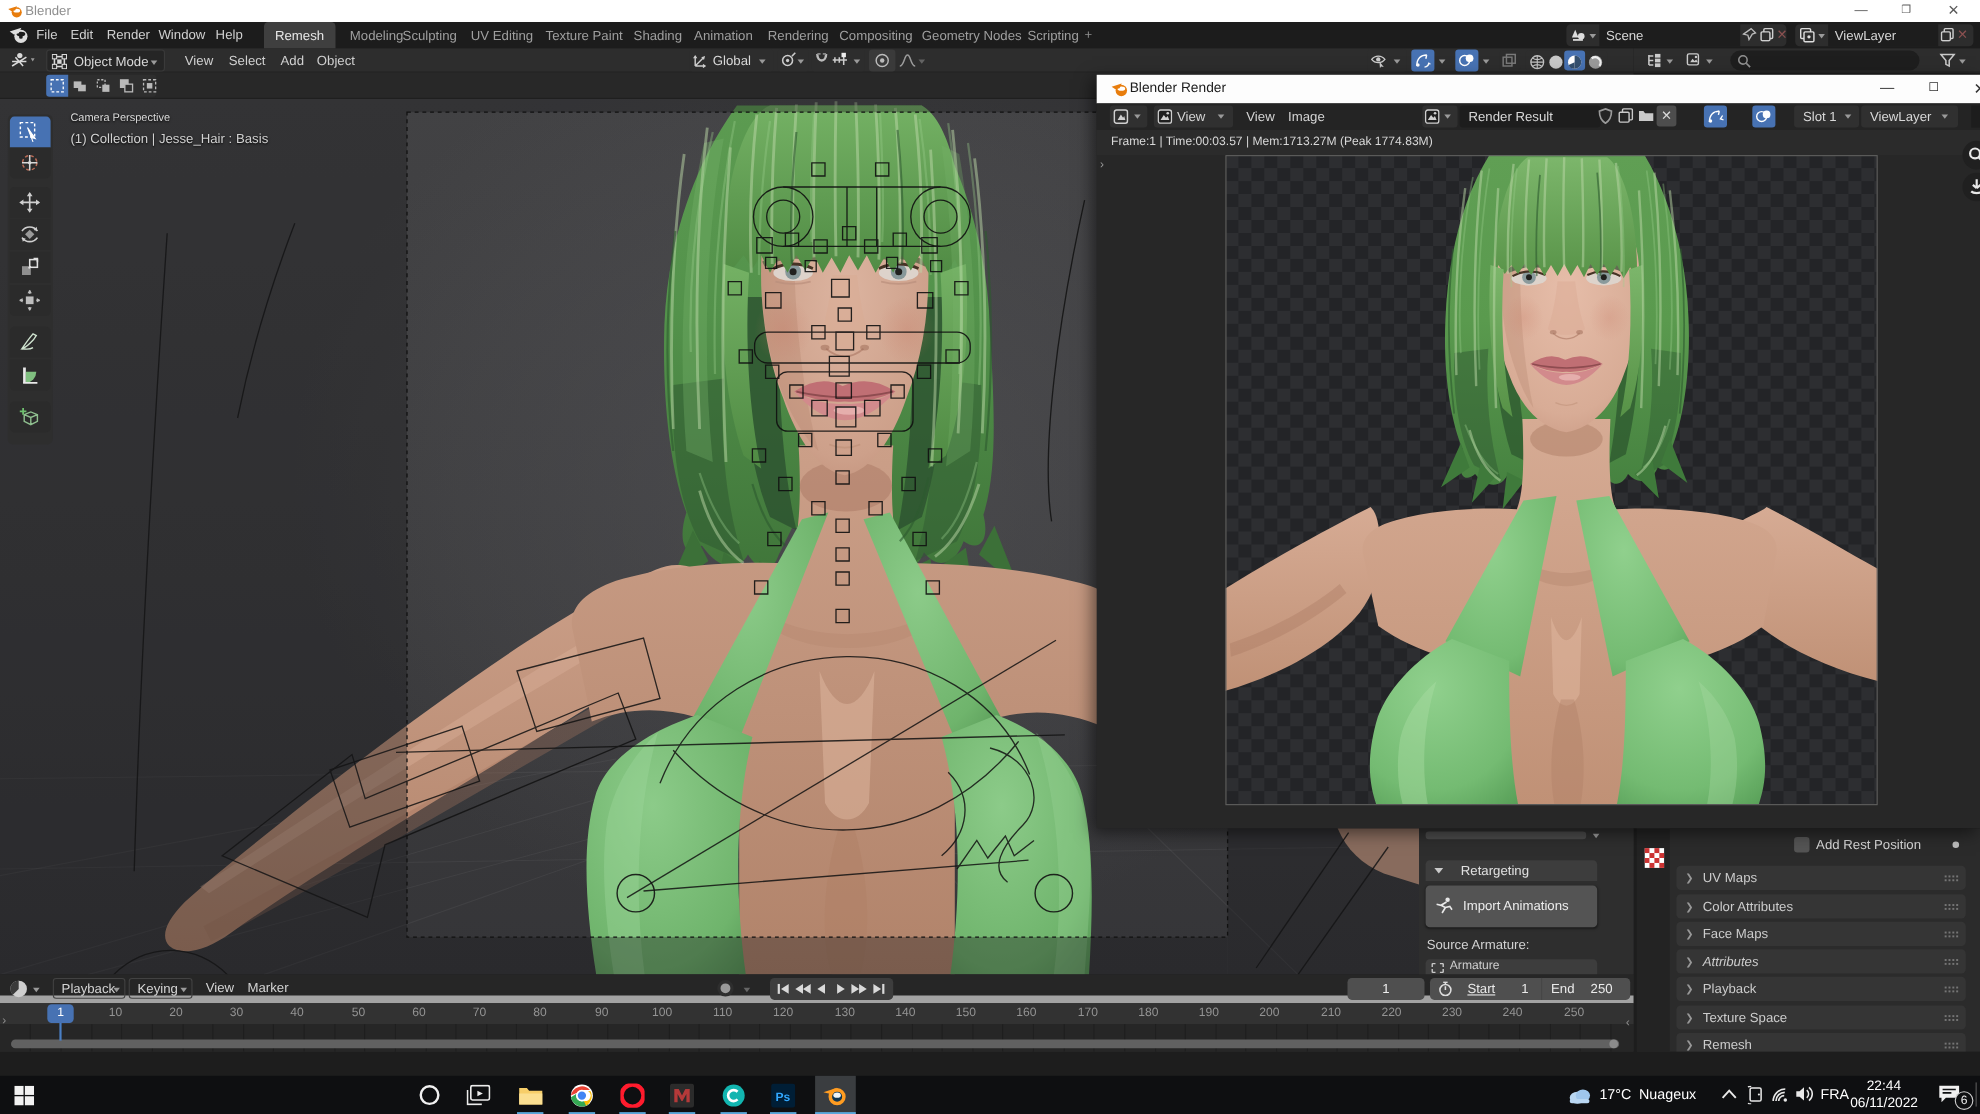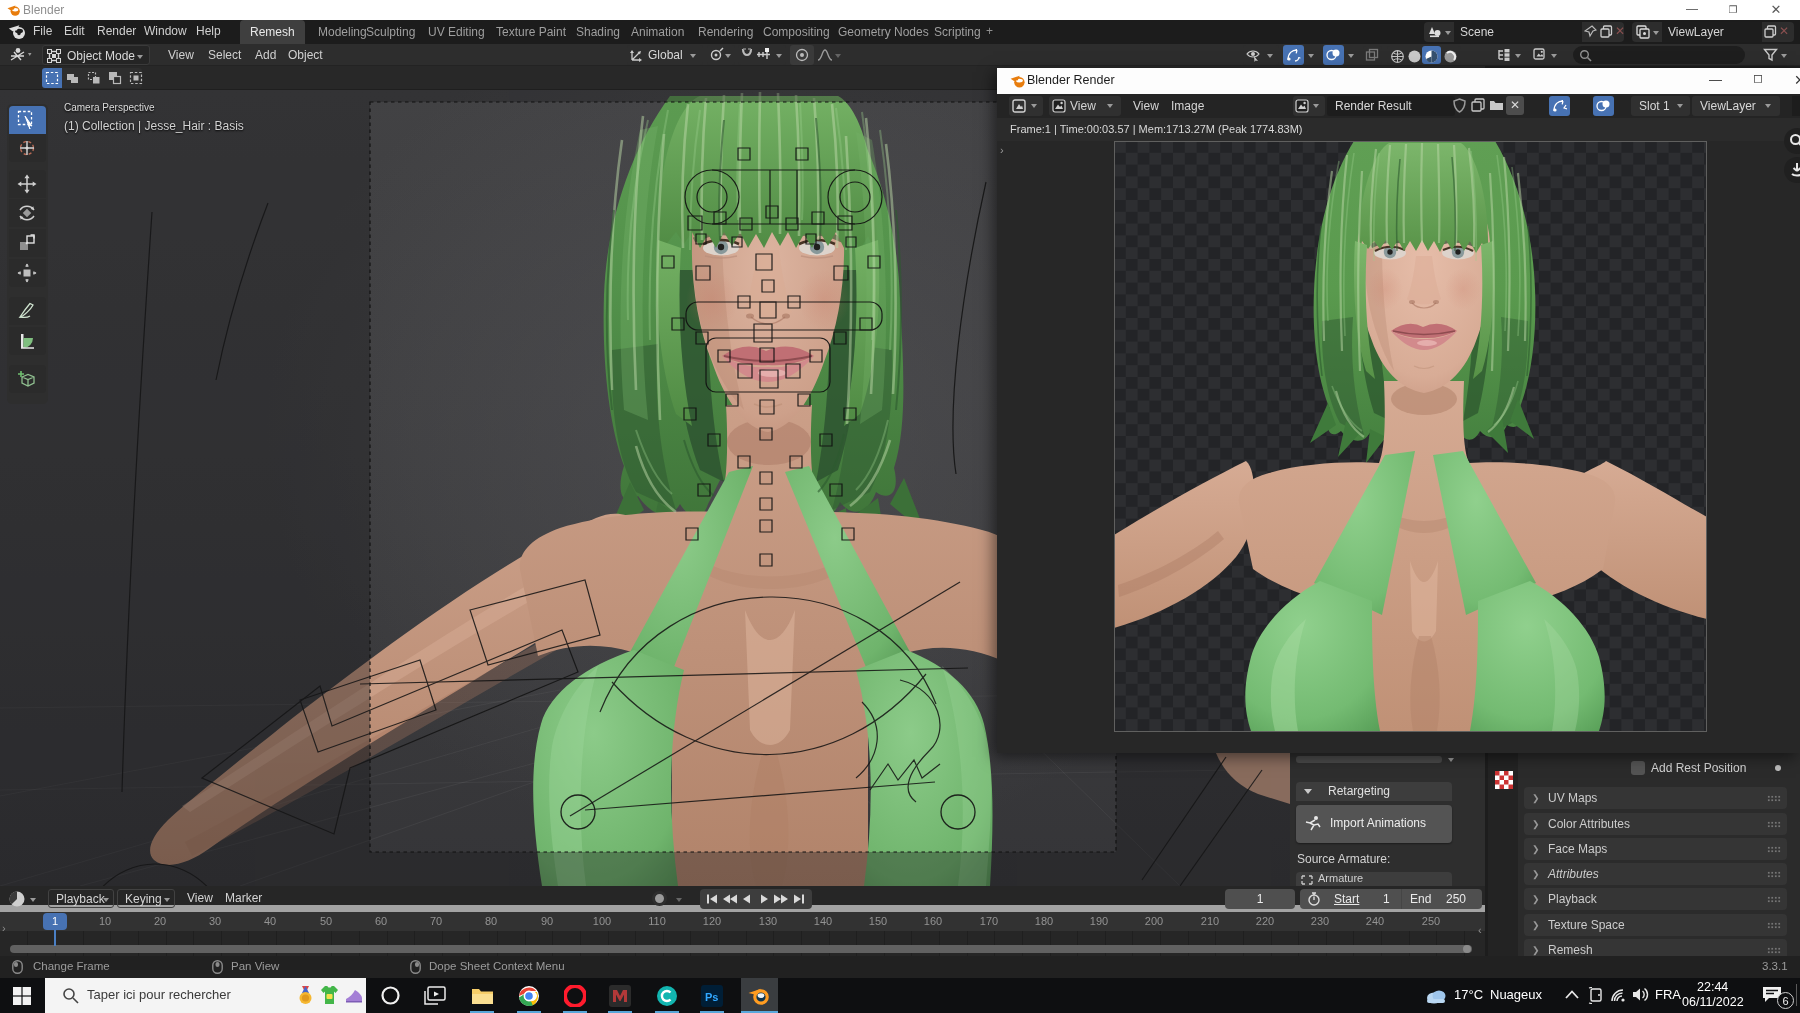--- a/index.html
+++ b/index.html
@@ -955,67 +955,28 @@
         <div class="abs" style="left:1463.9px;top:0;width:1px;height:25px;background:#1f1f1f;"></div>
       </div>
     <div class="abs" style="left:10px;top:59px;width:1462px;height:8px;background:#616161;border-radius:4px;"></div>
     <div class="abs" style="left:1463px;top:59px;width:8px;height:8px;background:#8a8a8a;border-radius:50%;"></div>
     <div class="abs" style="left:54px;top:43px;width:2px;height:17px;background:#4a7fc4;"></div>
     <div class="abs" style="left:43px;top:27px;width:24px;height:17px;background:#4772b3;border-radius:4px;color:#fff;font-size:11px;text-align:center;line-height:17px;">1</div>
     <div class="abs" style="left:2px;top:36px;color:#8f8f8f;font-size:11px;">›</div>
     <div class="abs" style="left:1478px;top:38px;color:#8f8f8f;font-size:11px;">‹</div>
   </div>
 
-  <div class="abs" id="status">
-    <svg class="abs" style="left:12px;top:4px" width="11" height="14" viewBox="0 0 11 14">
-        <rect x="0.8" y="0.8" width="9.4" height="12.4" rx="4.5" fill="none" stroke="#8a8a8a" stroke-width="1.4"></rect>
-        <rect x="2" y="2" width="4" height="5" rx="2" fill="#8a8a8a"></rect>
-      </svg>
-    <span class="abs" style="left:33px;top:4px;">Change Frame</span>
-    <svg class="abs" style="left:212px;top:4px" width="11" height="14" viewBox="0 0 11 14">
-        <rect x="0.8" y="0.8" width="9.4" height="12.4" rx="4.5" fill="none" stroke="#8a8a8a" stroke-width="1.4"></rect>
-        <rect x="3.5" y="2" width="4" height="5" rx="2" fill="#8a8a8a"></rect>
-      </svg>
-    <span class="abs" style="left:231px;top:4px;">Pan View</span>
-    <svg class="abs" style="left:410px;top:4px" width="11" height="14" viewBox="0 0 11 14">
-        <rect x="0.8" y="0.8" width="9.4" height="12.4" rx="4.5" fill="none" stroke="#8a8a8a" stroke-width="1.4"></rect>
-        <rect x="5" y="2" width="4" height="5" rx="2" fill="#8a8a8a"></rect>
-      </svg>
-    <span class="abs" style="left:429px;top:4px;">Dope Sheet Context Menu</span>
-    <span class="abs" style="left:1762px;top:4px;">3.3.1</span>
-  </div>
 
   <div class="abs" id="taskbar">
     <svg class="abs" style="left:13px;top:9px" width="18" height="18" viewBox="0 0 18 18">
         <rect x="0" y="0" width="8.4" height="8.4" fill="#f2f2f2"></rect>
         <rect x="9.6" y="0" width="8.4" height="8.4" fill="#f2f2f2"></rect>
         <rect x="0" y="9.6" width="8.4" height="8.4" fill="#f2f2f2"></rect>
         <rect x="9.6" y="9.6" width="8.4" height="8.4" fill="#f2f2f2"></rect>
       </svg>
-    <div id="search">
-      <svg class="abs" style="left:17px;top:9px" width="17" height="17" viewBox="0 0 17 17">
-          <circle cx="7" cy="7" r="5" fill="none" stroke="#444" stroke-width="1.6"></circle>
-          <path d="M11 11 L16 16" stroke="#444" stroke-width="1.6"></path>
-        </svg>
-      <span class="abs" style="left:42px;top:9px;">Taper ici pour rechercher</span>
-      <svg class="abs" style="left:252px;top:8px" width="17" height="19" viewBox="0 0 17 19">
-          <path d="M5 0 L8.5 7 L12 0 Z" fill="#d44"></path>
-          <path d="M8.5 0 L5 7 L12 7 Z" fill="#4466cc"></path>
-          <circle cx="8.5" cy="12" r="6" fill="#f5b731"></circle>
-          <circle cx="8.5" cy="12" r="3.6" fill="#e09a1f"></circle>
-        </svg>
-      <svg class="abs" style="left:276px;top:8px" width="17" height="18" viewBox="0 0 17 18">
-          <path d="M4 0 L0 4 L2.5 7 L4 5.5 L4 18 L13 18 L13 5.5 L14.5 7 L17 4 L13 0 L10.5 0 C10.5 2 6.5 2 6.5 0 Z" fill="#43b649"></path>
-          <rect x="5.5" y="8" width="6" height="5" rx="1" fill="#f4e04b"></rect>
-        </svg>
-      <svg class="abs" style="left:299px;top:10px" width="19" height="15" viewBox="0 0 19 15">
-          <path d="M2 11 C6 9 9 6 11 2 L14 4 C16 6 18 8 18 10 L18 13 L2 13 Z" fill="#a47fd6"></path>
-          <path d="M2 13 L18 13 L18 14.5 L2 14.5 Z" fill="#7d5cb5"></path>
-        </svg>
-    </div>
     <div class="tic" style="left:368px;">
         <svg class="abs" style="left:12px;top:7px" width="21" height="21" viewBox="0 0 21 21">
           <circle cx="10.5" cy="10.5" r="8" fill="none" stroke="#f0f0f0" stroke-width="2.2"></circle>
         </svg>
       </div>
     <div class="tic" style="left:413px;">
         <svg class="abs" style="left:11px;top:8px" width="22" height="19" viewBox="0 0 22 19">
           <rect x="4" y="1" width="17" height="13" rx="1.5" fill="none" stroke="#ececec" stroke-width="1.5"></rect>
           <path d="M1 5 L1 18 L14 18" stroke="#ececec" stroke-width="1.5" fill="none"></path>
           <path d="M10 5.5 l5 2.5 l-5 2.5 z" fill="#ececec"></path>

